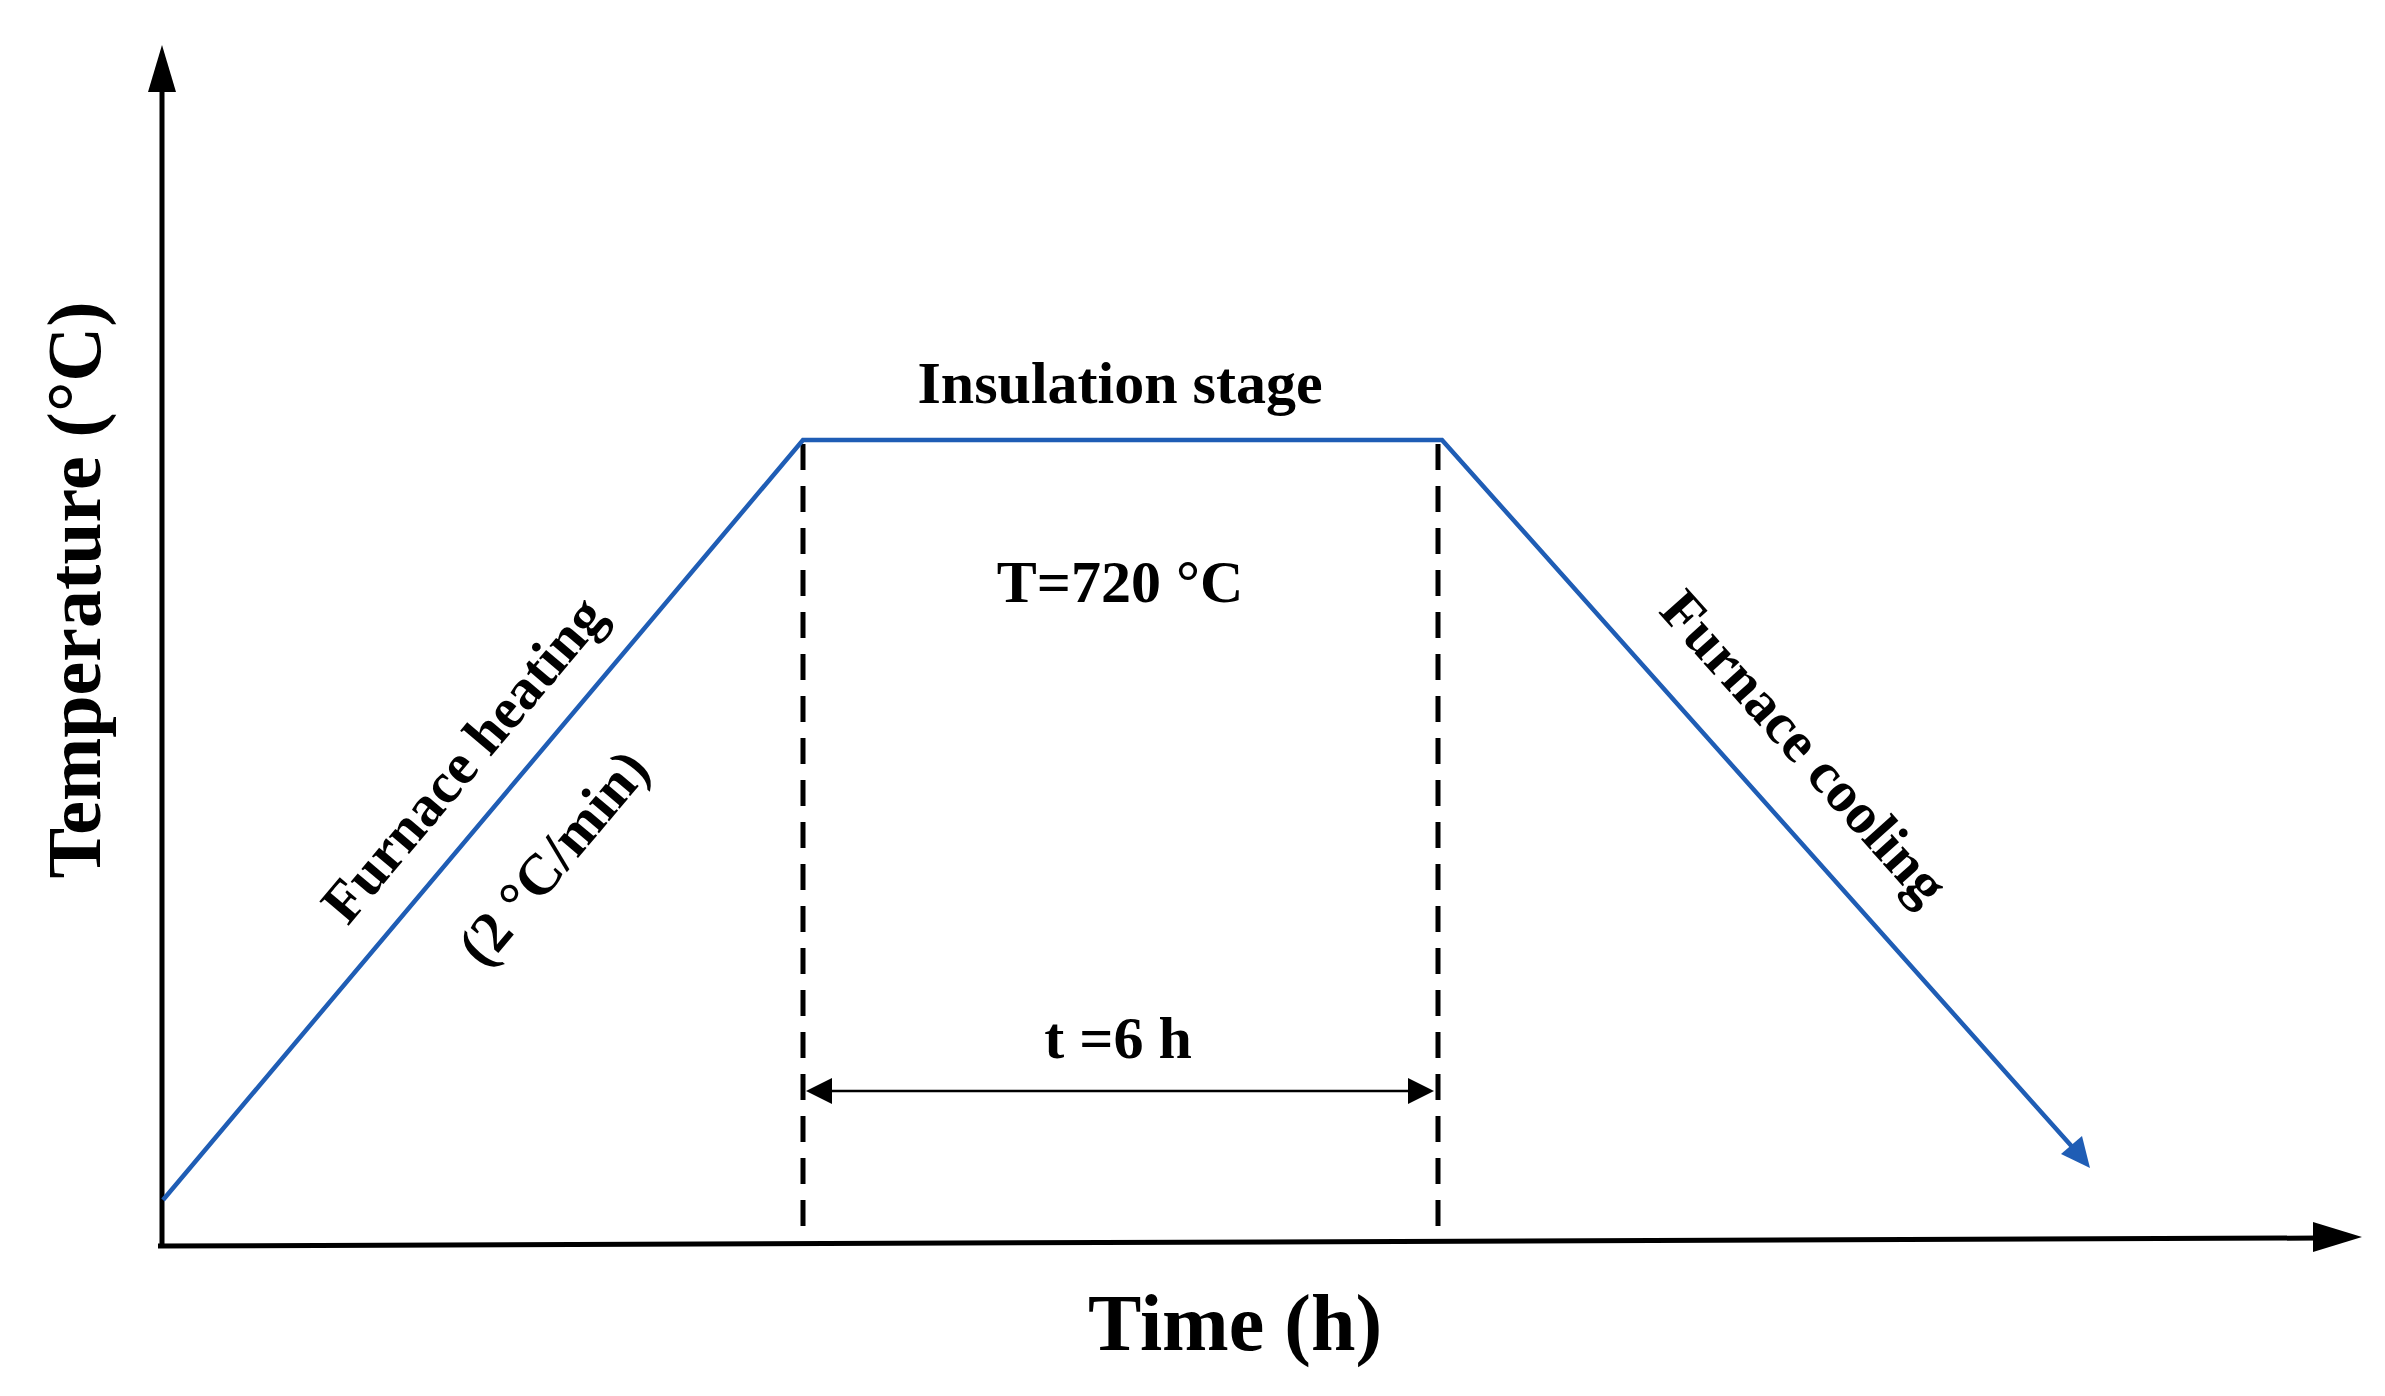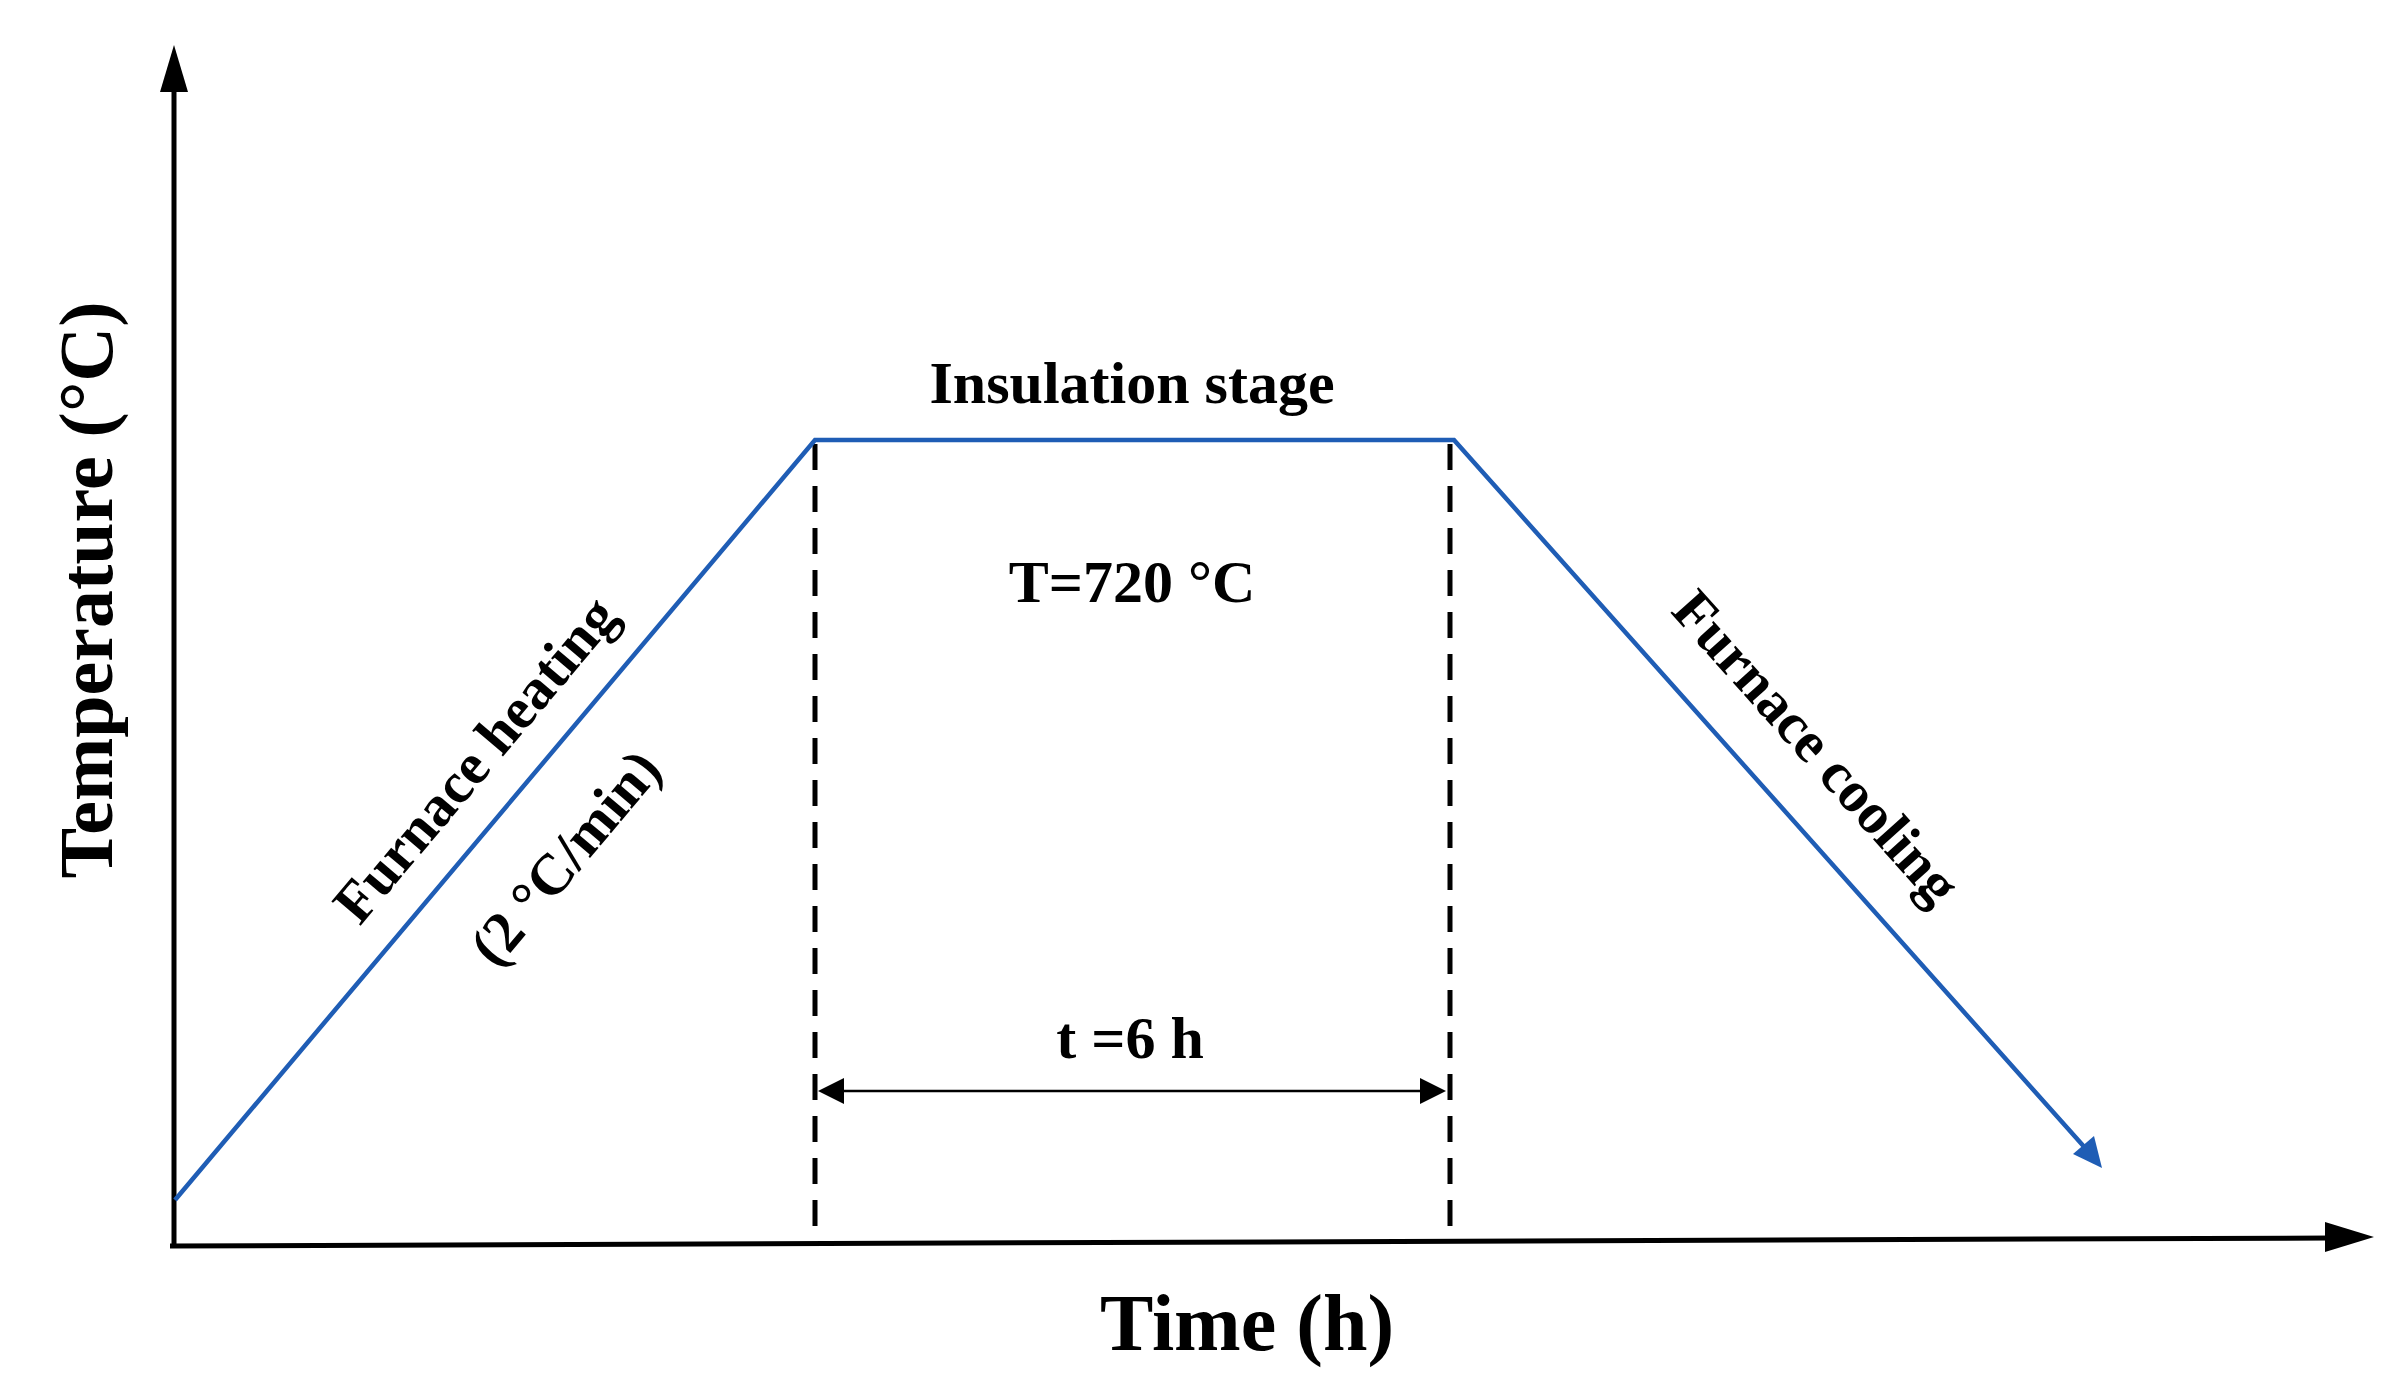--- a/index.html
+++ b/index.html
@@ -1,17 +1,17 @@
 <!DOCTYPE html>
 <html><head>
   <meta charset="utf-8">
   <style>
     html, body { margin: 0; padding: 0; background: #ffffff; }
     body { width: 2385px; height: 1396px; overflow: hidden; position: relative; }
-    #canvas { position: absolute; left: 0; top: 0; width: 2155px; height: 1396px; margin-left: 12px; }
+    #canvas { position: absolute; left: 0; top: 0; width: 2155px; height: 1396px; }
     svg text { font-family: "Liberation Serif", "DejaVu Serif", serif; font-weight: bold; fill: #000; }
   </style>
 </head>
 <body>
 
 <div id="canvas">
   <svg width="2385" height="1396" viewBox="0 0 2385 1396" xmlns="http://www.w3.org/2000/svg">
     <defs>
       <marker id="arrowBlack" viewBox="0 0 10 10" refX="9" refY="5" markerWidth="8" markerHeight="8" orient="auto-start-reverse" markerUnits="userSpaceOnUse">
         <path d="M0,0 L10,5 L0,10 z" fill="#000"></path>

